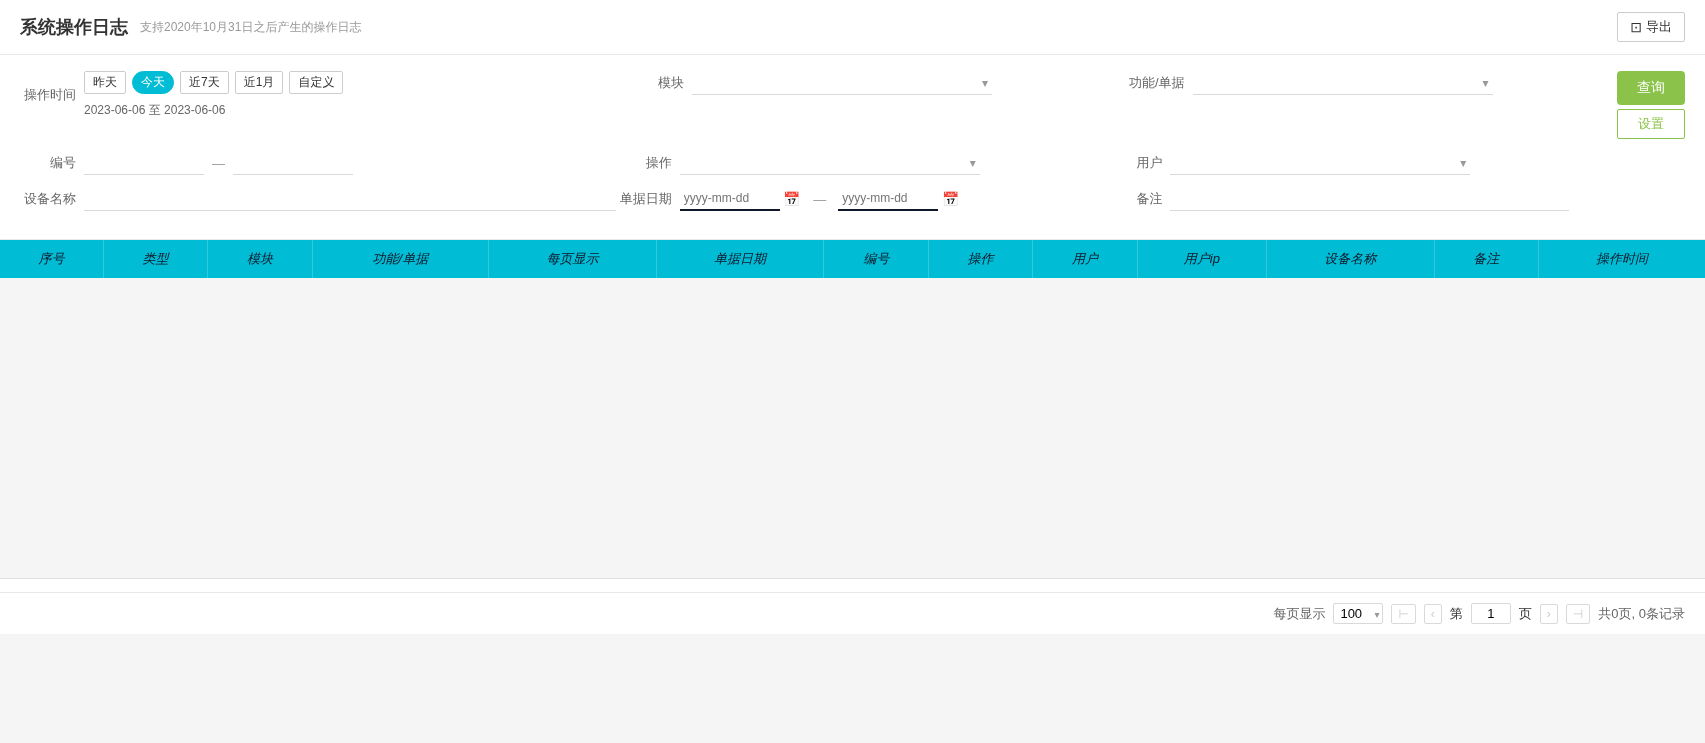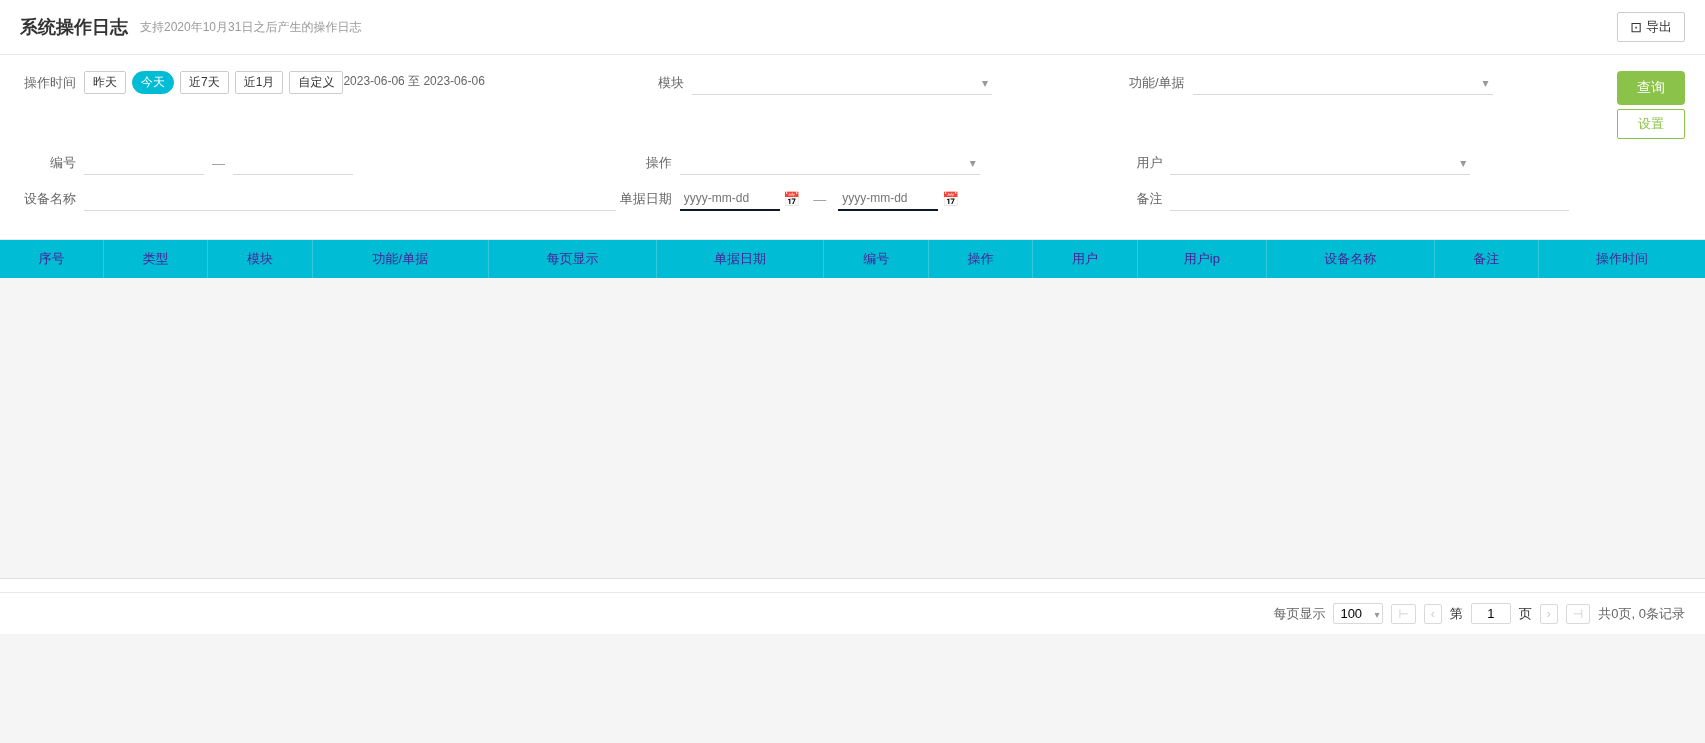--- a/index.html
+++ b/index.html
@@ -33,21 +33,21 @@
     .filter-time-buttons {
       display: flex; align-items: center; gap: 6px; flex-wrap: wrap;
     }
     .time-btn {
       padding: 2px 8px; border: 1px solid #ccc; background: #fff;
       cursor: pointer; border-radius: 2px; font-size: 12px; color: #333;
     }
     .time-btn.active {
       background: #00bcd4; color: #fff; border-color: #00bcd4; border-radius: 50px;
     }
-    .time-date-range { font-size: 12px; color: #666; margin-top: 2px; }
+    .time-date-range { font-size: 12px; color: #666; margin-top: 8px; }
 
     .filter-select-wrap {
       position: relative; flex: 1; max-width: 300px;
     }
     .filter-select {
       width: 100%; border: none; border-bottom: 1px solid #d9d9d9;
       padding: 4px 24px 4px 4px; font-size: 13px; background: transparent;
       outline: none; cursor: pointer; color: #333; appearance: none;
     }
     .select-arrow {
@@ -89,21 +89,21 @@
       width: 100px;
     }
     .cal-icon { color: #00bcd4; font-size: 14px; cursor: pointer; }
 
     
     .table-section { overflow-x: auto; }
     table {
       width: 100%; border-collapse: collapse; min-width: 1200px;
     }
     thead tr {
-      background: #00bcd4; color: #4c1d95;
+      background: #00bcd4; color: #0f172a; font-style: italic;
     }
     thead th {
       padding: 10px 8px; text-align: center; font-weight: normal;
       font-size: 13px; white-space: nowrap; border-right: 1px solid rgba(255,255,255,0.2);
     }
     thead th:last-child { border-right: none; }
 
     .empty-area { height: 300px; }
 
     
@@ -134,21 +134,21 @@
       border: 1px solid #d9d9d9; background: #fff; padding: 2px 6px;
       cursor: pointer; border-radius: 2px; color: #666; font-size: 12px;
     }
     .page-nav-btn.disabled { color: #ccc; cursor: default; }
     .page-input {
       border: 1px solid #d9d9d9; padding: 2px 4px; width: 40px;
       text-align: center; font-size: 13px; outline: none; border-radius: 2px;
     }
     .page-total { color: #666; }
 
-    .filter-time-col { display: flex; }
+    .filter-time-col { display: flex; flex-direction: column; }
   </style>
 </head>
 <body>
 
 <div class="page-header">
   <div style="display:flex;align-items:center;">
     <span class="page-title">系统操作日志</span>
     <span class="page-subtitle">支持2020年10月31日之后产生的操作日志</span>
   </div>
   <button class="export-btn">

